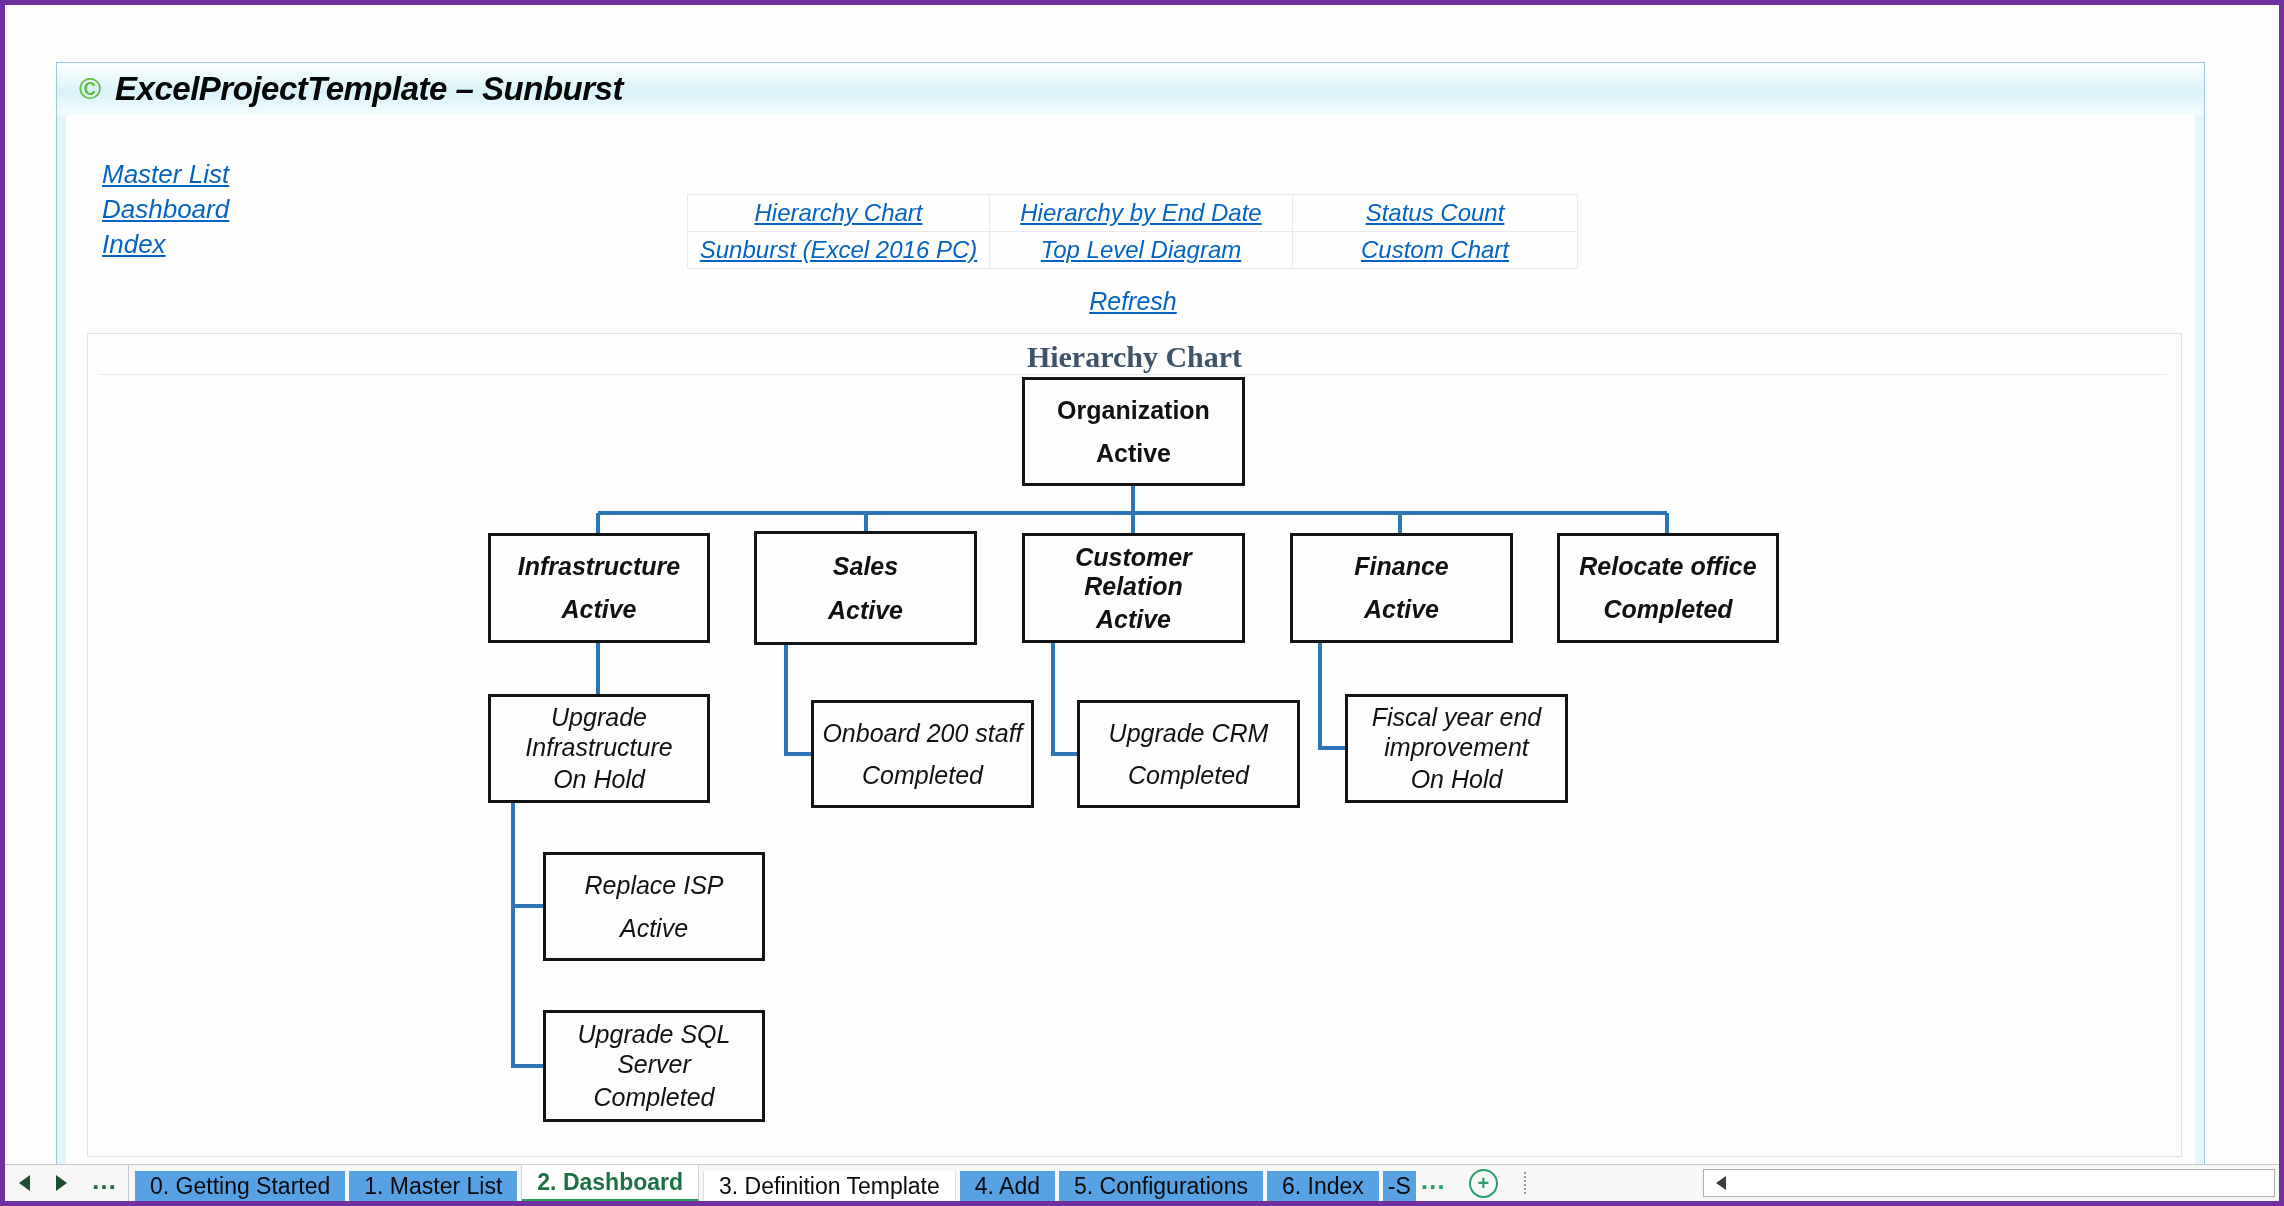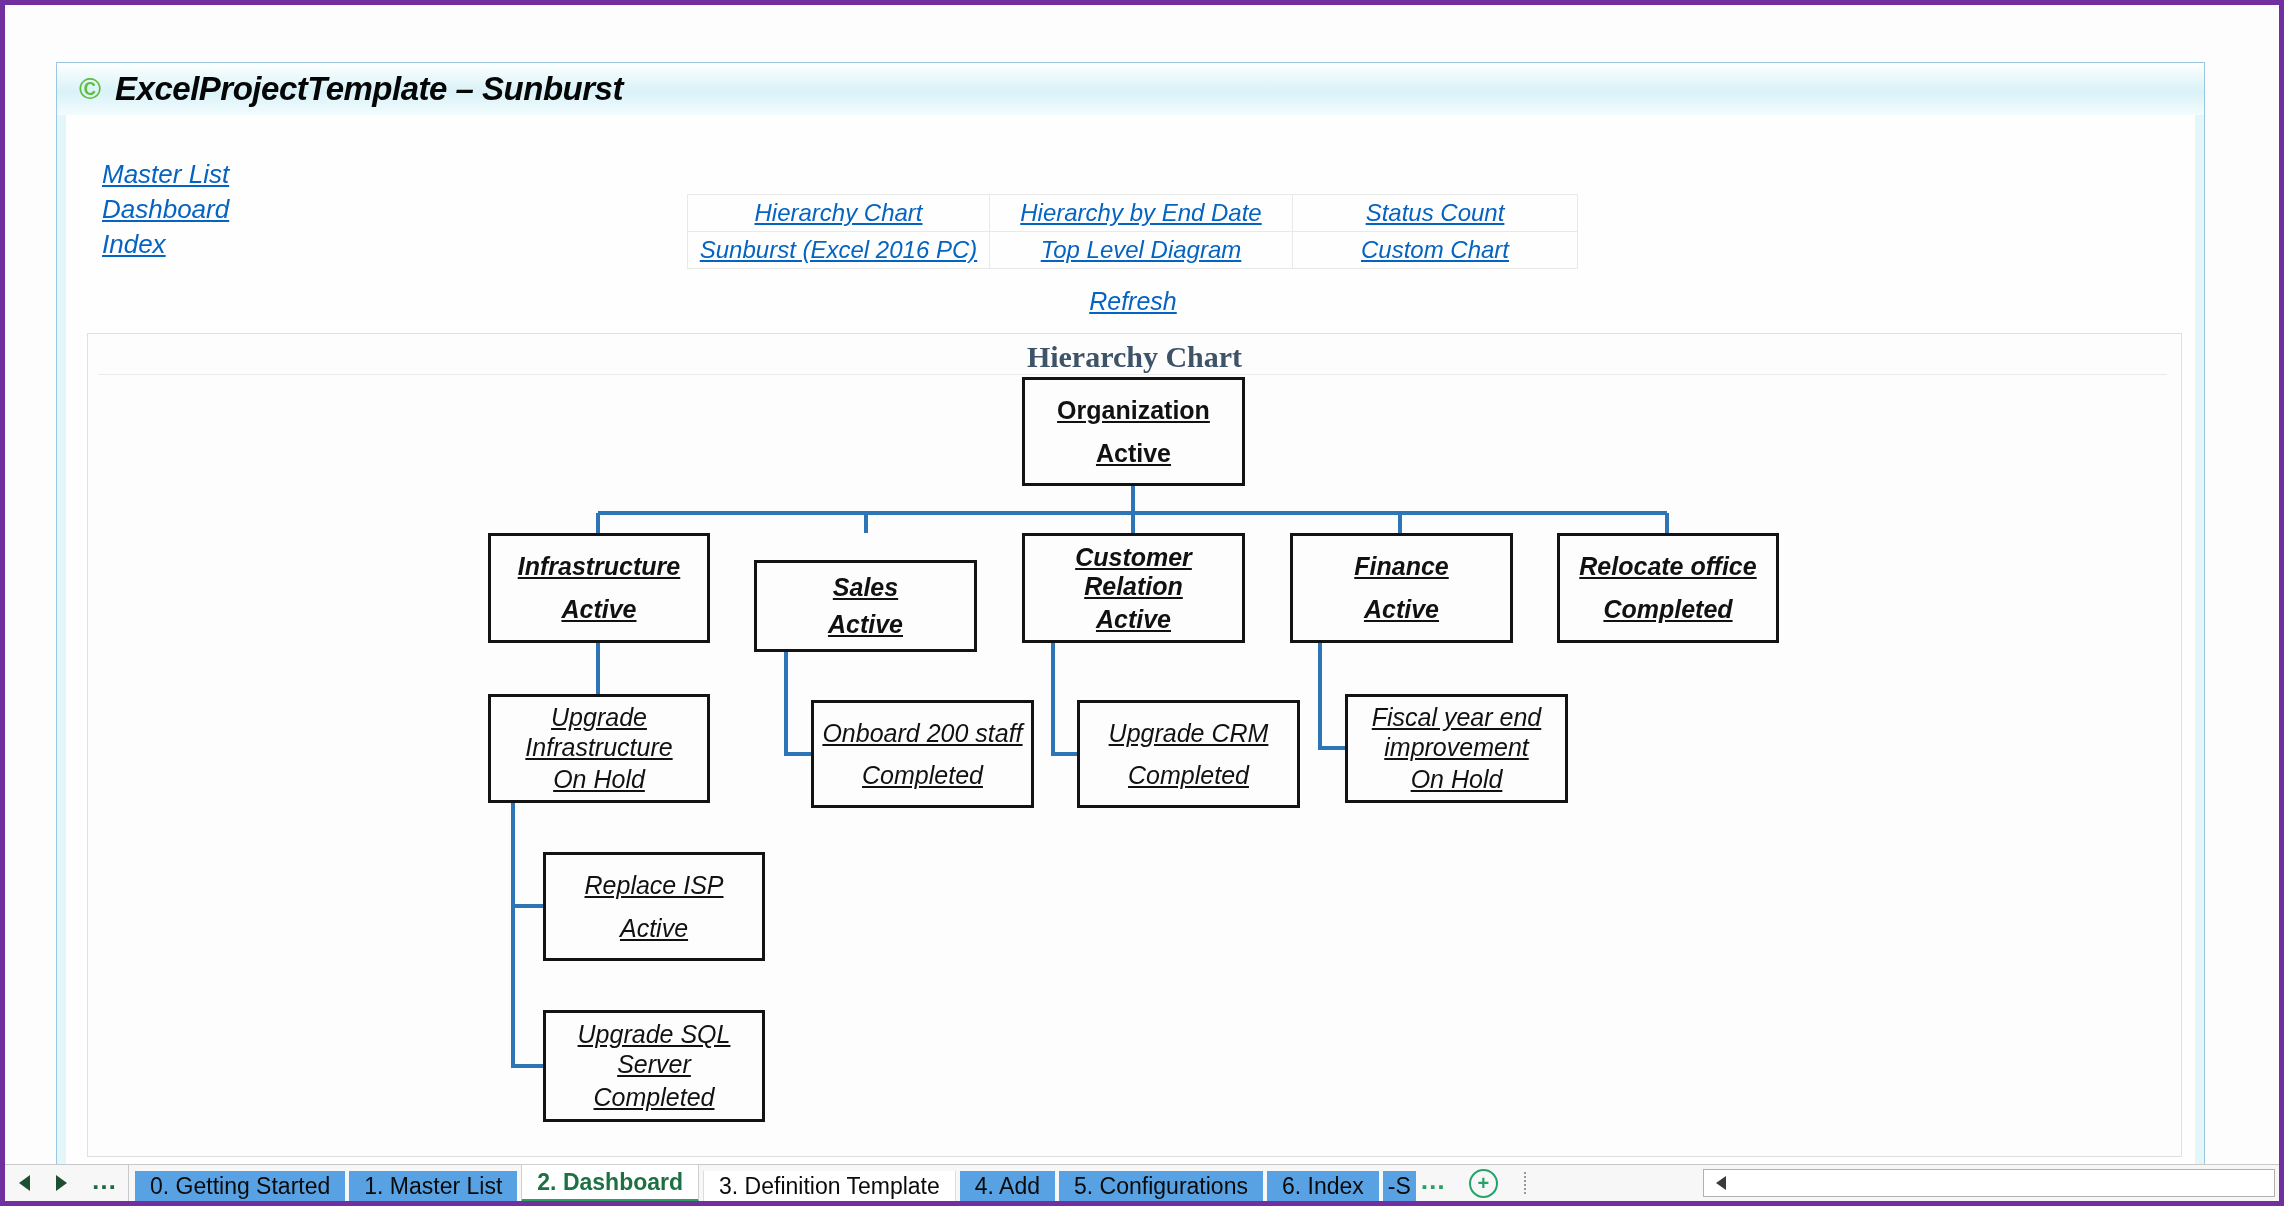--- a/index.html
+++ b/index.html
@@ -37,21 +37,21 @@
   .chart-frame{position:absolute;left:30px;top:270px;width:2093px;height:822px;
          border:1px solid #E0E0E0;background:#FDFDFD;z-index:1;}
   .chart-title{padding-top:6px;text-align:center;
          font-family:"Liberation Serif",serif;font-weight:bold;font-size:30px;color:#3E5368;}
   .plot-divider{position:absolute;left:10px;right:14px;top:40px;border-top:1px solid #EAEAEA;}
 
   
   #connector-svg{position:absolute;left:0;top:0;width:2284px;height:1206px;z-index:3;pointer-events:none;}
   .node{position:absolute;box-sizing:border-box;border:3px solid #131313;background:#FDFDFD;
         display:flex;flex-direction:column;justify-content:space-evenly;align-items:center;
-        text-align:center;z-index:4;padding:2px 4px;text-decoration:underline;}
+        text-align:center;z-index:4;padding:2px 4px;}
   .node .node-name{white-space:pre-line;line-height:1.18;}
   .node .node-status{line-height:1.1;}
   .node{font-size:25px;}
   .node.level1{font-weight:bold;}
   .node.level2{font-weight:bold;font-style:italic;}
   .node.level3{font-style:italic;}
 
   
   .tabbar{position:absolute;left:5px;top:1164px;width:2274px;height:37px;background:#F7F7F7;
         border-top:1px solid #C8C8C8;display:flex;align-items:center;z-index:5;box-sizing:border-box;
@@ -146,21 +146,21 @@
       </svg>
     <div id="org-nodes">
         <div class="node level1" style="left: 1022px; top: 377px; width: 223px; height: 109px;">
           <div class="node-name">Organization</div>
           <div class="node-status">Active</div>
         </div>
         <div class="node level2" style="left: 488px; top: 533px; width: 222px; height: 110px;">
           <div class="node-name">Infrastructure</div>
           <div class="node-status">Active</div>
         </div>
-        <div class="node level2" style="left: 754px; top: 560px; width: 223px; height: 92px;">
+        <div class="node level2" style="left: 754px; top: 531px; width: 223px; height: 114px;">
           <div class="node-name">Sales</div>
           <div class="node-status">Active</div>
         </div>
         <div class="node level2" style="left: 1022px; top: 533px; width: 223px; height: 110px;">
           <div class="node-name">Customer
 Relation</div>
           <div class="node-status">Active</div>
         </div>
         <div class="node level2" style="left: 1290px; top: 533px; width: 223px; height: 110px;">
           <div class="node-name">Finance</div>

